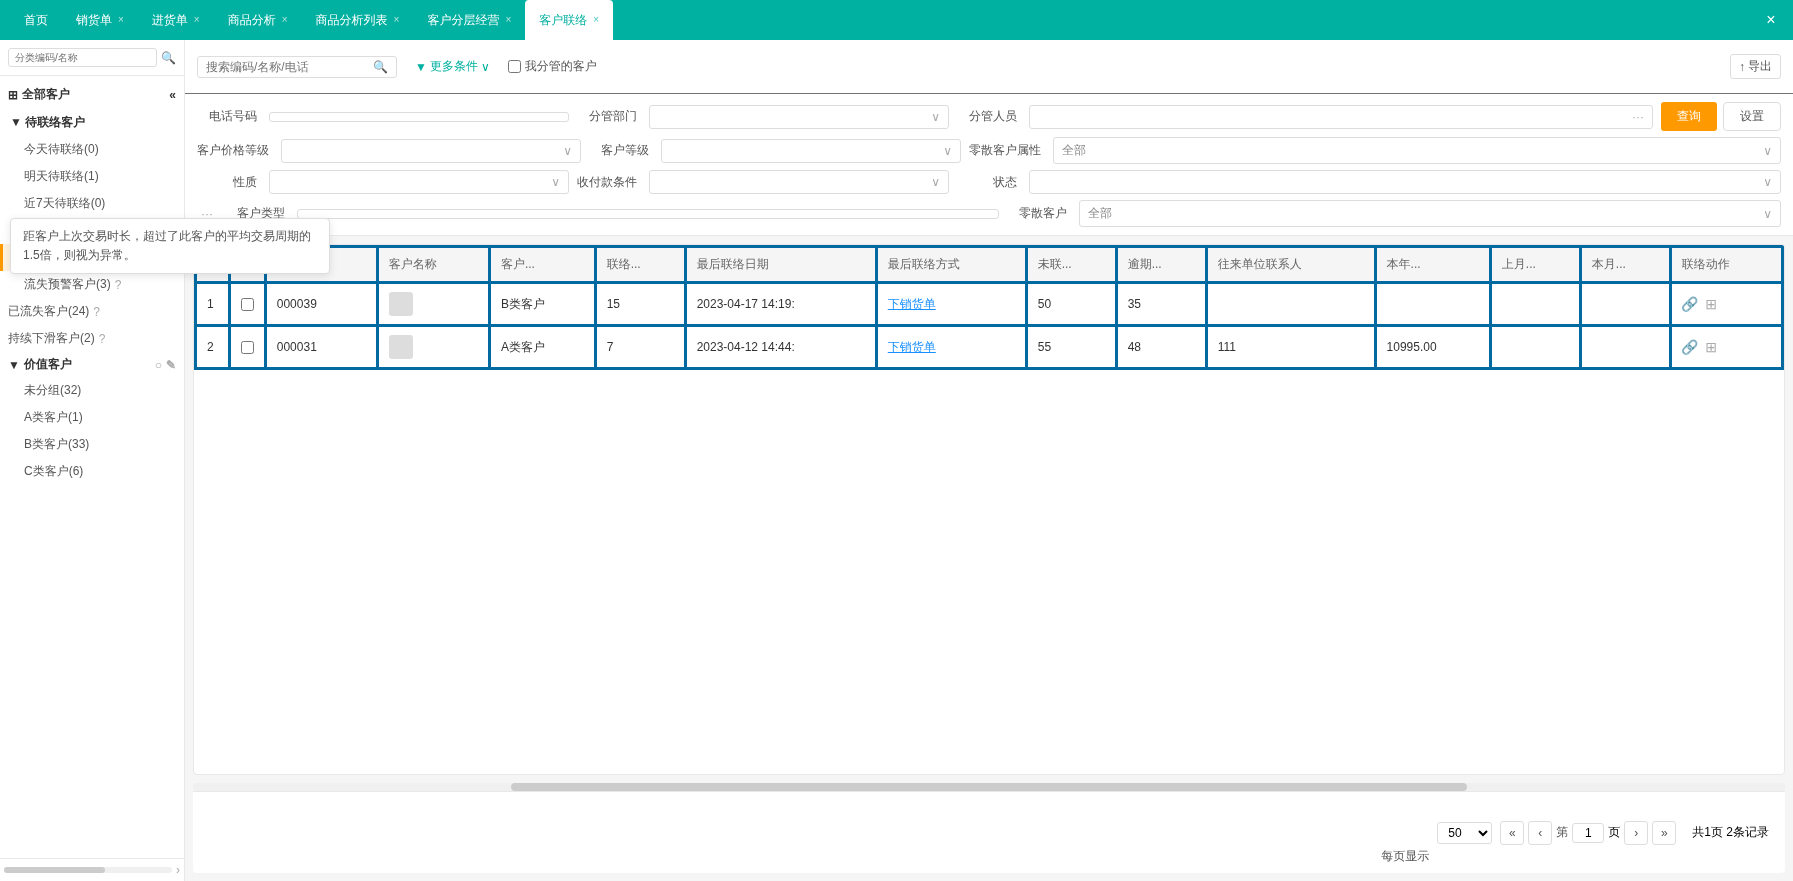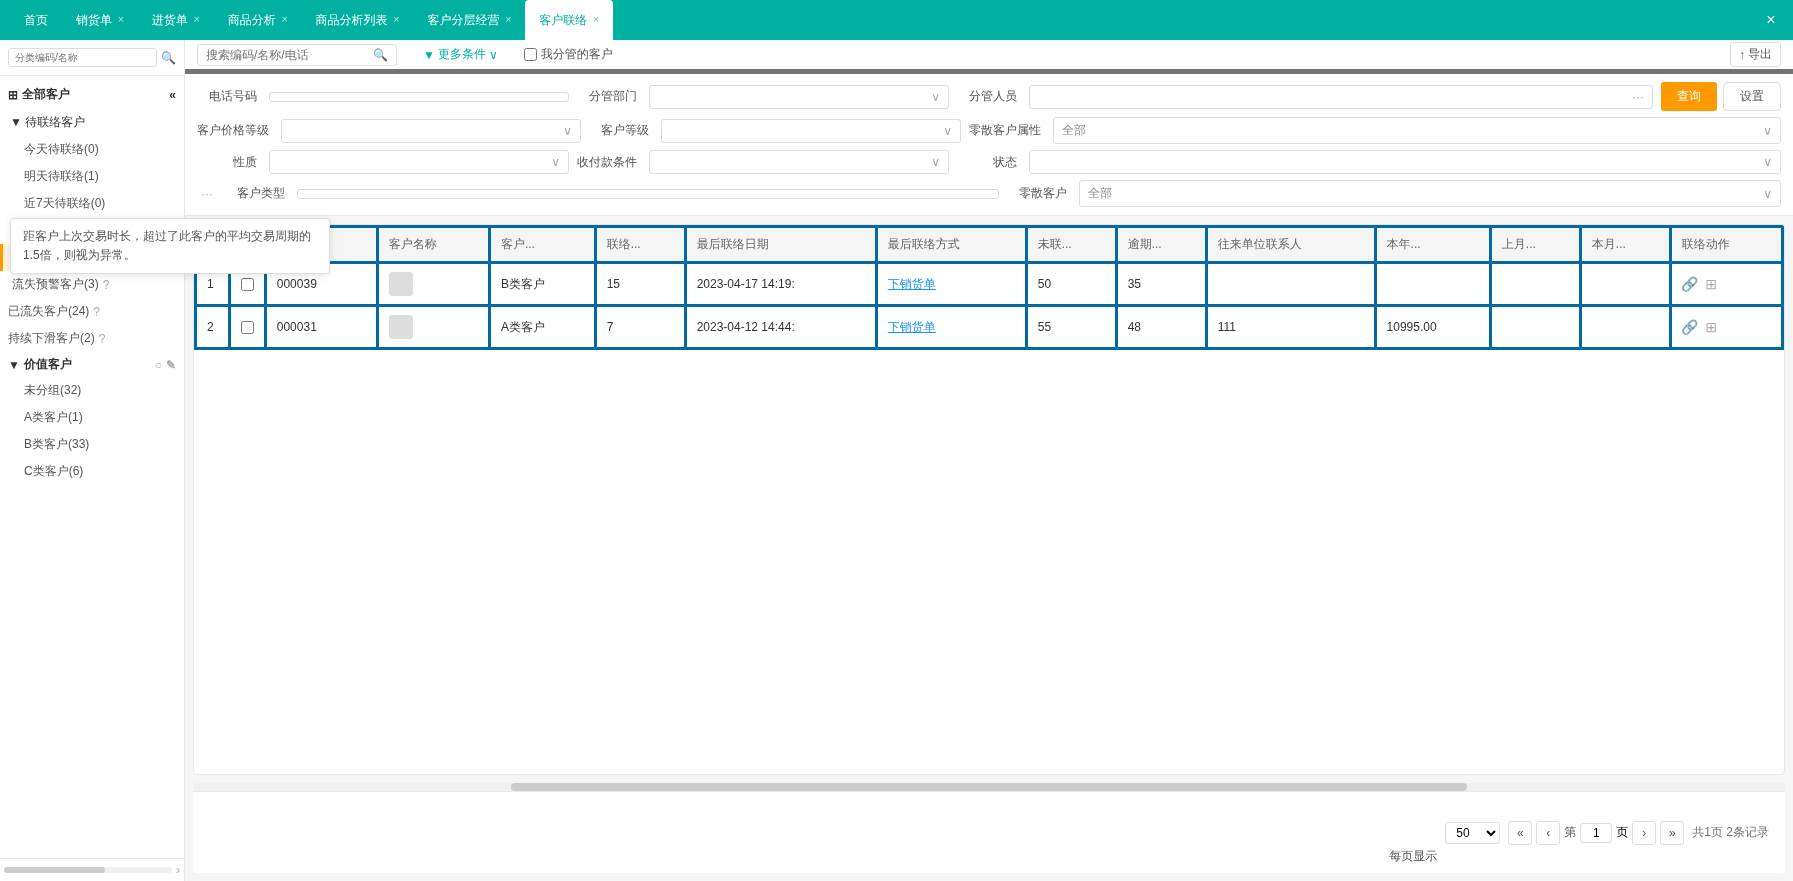--- a/index.html
+++ b/index.html
@@ -48,41 +48,41 @@
       display: flex; align-items: center; padding: 6px 8px;
       font-weight: bold; color: #333; cursor: pointer;
       justify-content: space-between;
     }
     .tree-section-header .left { display: flex; align-items: center; gap: 4px; }
     .tree-item {
       padding: 5px 8px 5px 20px; cursor: pointer; color: #555;
       display: flex; align-items: center; gap: 4px;
     }
     .tree-item.active { background: #fff3e0; color: #f90; border-left: 3px solid #f90; }
-    .tree-sub-section { padding: 5px 8px 5px 10px; font-weight: normal; color: #333; cursor: pointer; }
+    .tree-sub-section { padding: 5px 8px 5px 10px; font-weight: bold; color: #333; cursor: pointer; }
     .tree-sub-item { padding: 5px 8px 5px 24px; cursor: pointer; color: #555; }
 
     
     .tooltip-box {
       position: absolute; left: 10px; top: 218px; z-index: 100;
       background: #fff; border: 1px solid #ddd; padding: 8px 12px;
       border-radius: 4px; box-shadow: 0 2px 8px rgba(0,0,0,0.1);
       max-width: 320px; color: #555; font-size: 12px; line-height: 1.6;
     }
 
     
     .content-area {
       flex: 1; display: flex; flex-direction: column; overflow: hidden;
       background: #f5f5f5;
     }
 
     
     .filter-bar {
-      background: #fff; padding: 2px 12px; border-bottom: 5px solid #737373;
-      display: flex; align-items: center; gap: 20px; flex-wrap: wrap;
+      background: #fff; padding: 14px 12px; border-bottom: 1px solid #737373;
+      display: flex; align-items: center; gap: 12px; flex-wrap: wrap;
     }
     .filter-search {
       display: flex; align-items: center; border: 1px solid #ddd;
       border-radius: 3px; padding: 3px 8px; gap: 4px; min-width: 200px;
     }
     .filter-search input { border: none; outline: none; font-size: 12px; flex: 1; color: #888; }
     .filter-more {
       display: flex; align-items: center; gap: 3px; color: #00b0a0;
       cursor: pointer; padding: 3px 6px;
     }
@@ -164,21 +164,21 @@
     .page-nav { display: flex; align-items: center; gap: 4px; }
     .page-btn {
       width: 24px; height: 24px; display: flex; align-items: center;
       justify-content: center; border: 1px solid #ddd; border-radius: 3px;
       cursor: pointer; background: #fff; color: #555;
     }
     .page-input {
       border: 1px solid #ddd; border-radius: 3px; padding: 2px 4px;
       width: 32px; text-align: center; font-size: 12px;
     }
-    .page-total { color: #737373; }
+    .page-total { color: #000000; margin-left: 8px; }
 
     
     .scrollbar-track {
       height: 8px; background: #f0f0f0; margin: 0 8px;
       border-radius: 4px; position: relative;
     }
     .scrollbar-thumb {
       height: 8px; background: #ccc; border-radius: 4px;
       width: 60%; position: absolute; left: 20%;
     }
@@ -265,21 +265,21 @@
           <span>近7天待联络(0)</span>
         </div>
         <div class="tree-sub-item">
           <span>逾期未联络(30)</span>
         </div>
 
         <div class="tree-item active" style="padding-left:8px;">
           <span>回购异常客户(2)</span>
           <span style="color:#aaa;">?</span>
         </div>
-        <div class="tree-item" style="padding-left:12px;">
+        <div class="tree-item" style="padding-left:24px;">
           <span>流失预警客户(3)</span>
           <span style="color:#aaa;">?</span>
         </div>
         <div class="tree-item" style="padding-left:8px;">
           <span>已流失客户(24)</span>
           <span style="color:#aaa;">?</span>
         </div>
         <div class="tree-item" style="padding-left:8px;">
           <span>持续下滑客户(2)</span>
           <span style="color:#aaa;">?</span>

